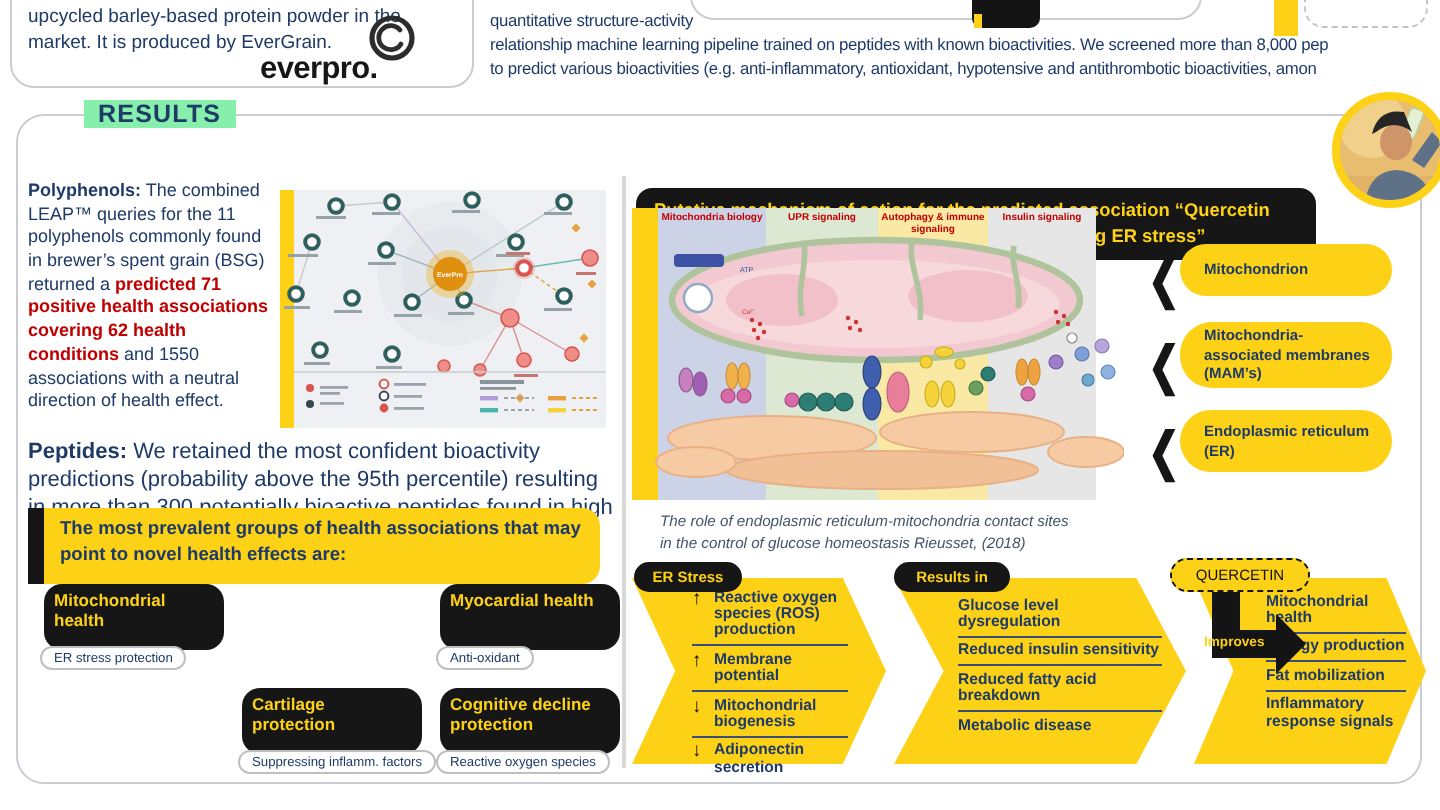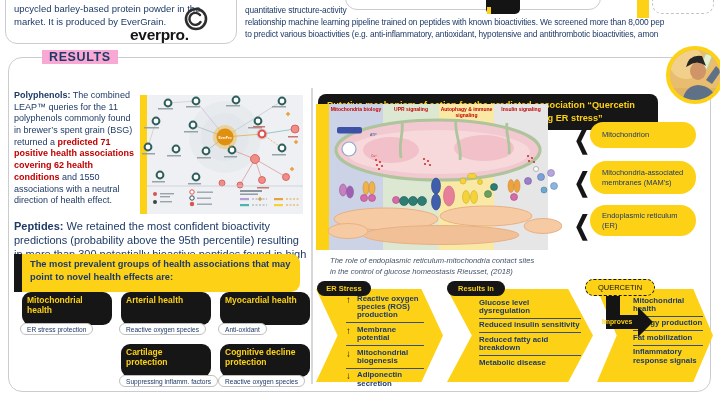--- a/index.html
+++ b/index.html
@@ -16,21 +16,21 @@
   .brand-word{left:130px;top:26px;font-size:15.5px;font-weight:bold;color:#161616;letter-spacing:-.3px}
   .logo-mark{left:183px;top:6px}
   .methods-line{font-size:8.4px;letter-spacing:-.15px;white-space:nowrap}
   .bottle{left:486px;top:-4px;width:34px;height:18px;background:#141414;border-radius:0 0 5px 5px}
   .bottle-tab{left:487px;top:7px;width:4px;height:7px;background:#FDD116}
   .tr-bar{left:637px;top:0;width:12px;height:18px;background:#FDD116}
   .tr-dash{left:652px;top:-24px;width:62px;height:38px;border:1.5px dashed #c4c4c4;border-radius:10px}
 
   
   .results-panel{left:8px;top:57px;width:703px;height:335px;border:1.5px solid #c9cdd2;border-radius:14px}
-  .results-label{left:42px;top:50px;background:#f9a8d4;padding:0 7px;font-weight:bold;font-size:12.5px;letter-spacing:.6px}
+  .results-label{left:42px;top:50px;background:#86efac;padding:0 7px;font-weight:bold;font-size:12.5px;letter-spacing:.6px}
   .divider-v{left:311px;top:88px;width:1.5px;height:296px;background:#d8d8d8}
 
   .poly{left:14px;top:90px;width:125px;font-size:9px;line-height:1.3}
   .pept{left:14px;top:219px;width:293px;font-size:11px;line-height:1.28}
 
   .hl-box{left:14px;top:254px;width:286px;height:38px}
   .hl-bar{position:absolute;left:0;top:0;width:8px;height:38px;background:#161616}
   .hl-yellow{position:absolute;left:8px;top:0;width:278px;height:38px;background:#FDD116;border-radius:0 9px 9px 0;
              padding:4px 8px;font-weight:bold;font-size:9.3px;line-height:1.4;color:#1E3A67}
 
@@ -40,21 +40,21 @@
   .card-sub{position:absolute;left:-2px;top:31px;background:#fff;border:1px solid #bfbfbf;border-radius:8px;
             padding:1.5px 6px;font-size:6.6px;color:#1E3A67;white-space:nowrap}
 
   
   .mech-title{left:318px;top:94px;width:340px;height:36px;background:#161616;border-radius:8px;
               padding:5px 9px;color:#FDD116;font-weight:bold;font-size:9.2px;line-height:1.4}
   .photo{left:666px;top:46px;width:58px;height:58px;border-radius:50%;border:4px solid #FDD116;overflow:hidden;background:#e8bd6f}
   .fig{left:316px;top:104px;width:246px;height:146px}
   .fig-h{position:absolute;top:106px;font-size:5px;font-weight:bold;color:#C00000;text-align:center;line-height:1.25}
   .mech-pill{position:absolute;left:590px;width:106px;background:#FDD116;border-radius:16px;display:flex;align-items:center;
-             padding:3px 6px 3px 12px;color:#1E3A67;font-weight:normal;font-size:7.5px;line-height:1.25}
+             padding:3px 6px 3px 12px;color:#1E3A67;font-weight:bold;font-size:7.5px;line-height:1.25}
   .chev{position:absolute;left:574px;font-size:19px;font-weight:bold;color:#161616;transform:scaleY(1.35);transform-origin:top}
   .caption{left:330px;top:256px;width:250px;font-style:italic;font-size:7.6px;line-height:1.4;color:#44546A}
 
   
   .farrow{position:absolute;top:289px;height:93px;background:#FDD116;
           clip-path:polygon(0 0,83% 0,100% 50%,83% 100%,0 100%,17% 50%)}
   .a1{left:316px;width:127px}
   .a2{left:447px;width:146px}
   .a3{left:597px;width:116px}
   .items{position:absolute;font-size:7.8px;font-weight:bold;color:#1E3A67;line-height:1.08}
@@ -216,24 +216,20 @@
   </div>
 
   <div class="abs hl-box">
     <div class="hl-bar"></div>
     <div class="hl-yellow">The most prevalent groups of health associations that may point to novel health effects are:</div>
   </div>
 
   <div class="card" style="left:22px;top:292px">
     <div class="card-black">Mitochondrial health</div>
     <div class="card-sub">ER stress protection</div>
-  </div>
-  <div class="card" style="left:121px;top:292px">
-    <div class="card-black">Arterial health</div>
-    <div class="card-sub">Reactive oxygen species</div>
   </div>
   <div class="card" style="left:220px;top:292px">
     <div class="card-black">Myocardial health</div>
     <div class="card-sub">Anti-oxidant</div>
   </div>
   <div class="card" style="left:121px;top:344px">
     <div class="card-black">Cartilage protection</div>
     <div class="card-sub">Suppressing inflamm. factors</div>
   </div>
   <div class="card" style="left:220px;top:344px">

